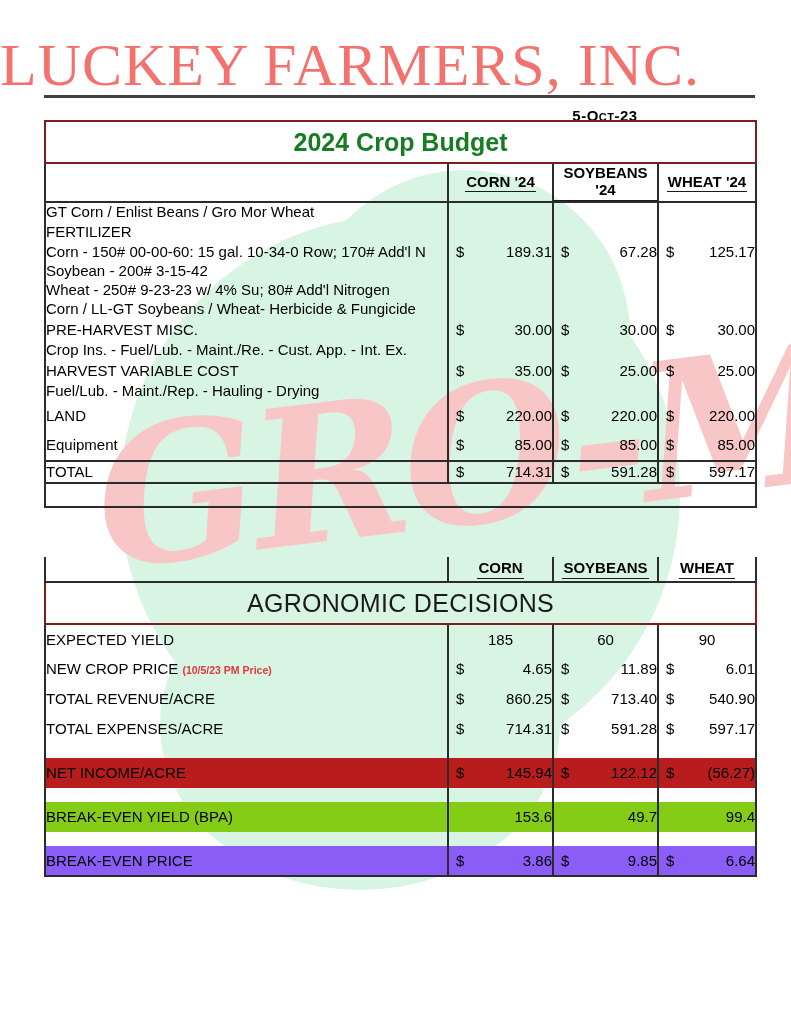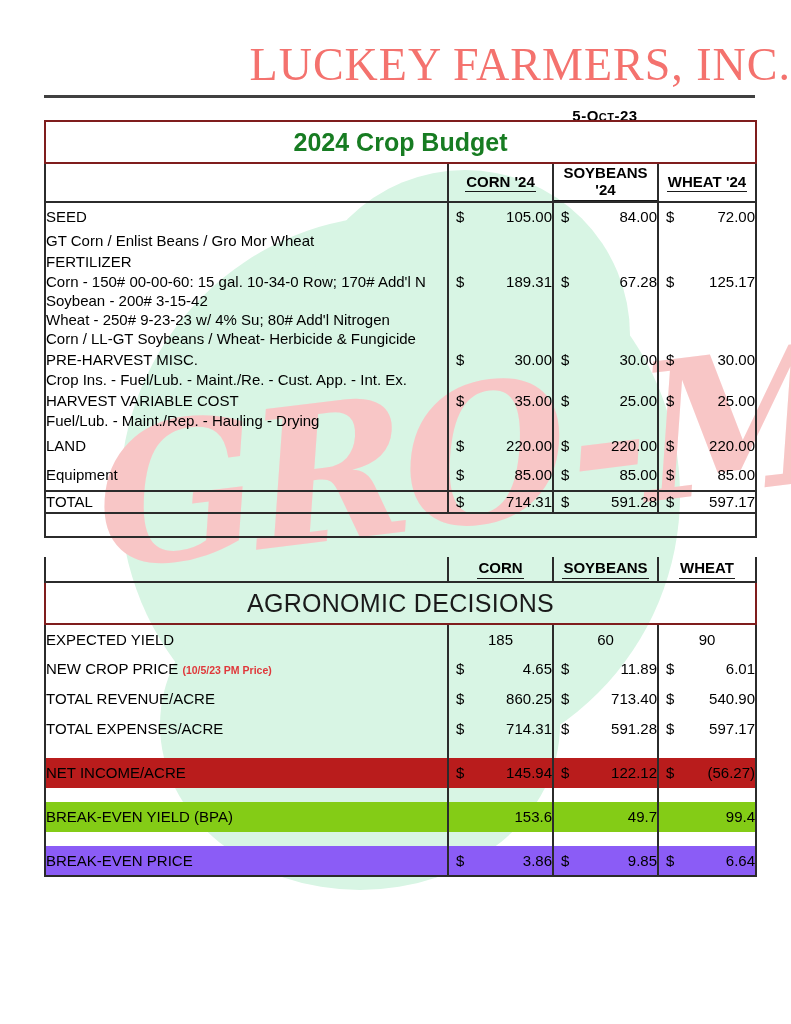--- a/index.html
+++ b/index.html
@@ -55,23 +55,23 @@
     z-index: 1;
     width: 791px;
     height: 1024px;
   }
 
   
   #company-title {
     position: absolute;
     left: 0; top: 36px;
     width: 791px;
-    text-align: right;
+    text-align: left;
     font-family: "Liberation Serif", serif;
-    font-size: 46px;
+    font-size: 60px;
     line-height: 58px;
     font-weight: 400;
     color: #f4726e;
     letter-spacing: 1px;
   }
   #header-rule {
     position: absolute;
     left: 44px; top: 95px;
     width: 711px;
     height: 0;
@@ -238,32 +238,20 @@
           <span>CORN '24</span>
         </td>
         <td class="colhead bd-l bd-b">
           <span>SOYBEANS '24</span>
         </td>
         <td class="colhead bd-l bd-r bd-b">
           <span>WHEAT '24</span>
         </td>
       </tr>
 
-      <tr class="row-h-tall">
-        <td class="item-label bd-l">SEED</td>
-        <td class="money bd-l">
-          <span class="cur">$</span><span>105.00</span>
-        </td>
-        <td class="money bd-l">
-          <span class="cur">$</span><span>84.00</span>
-        </td>
-        <td class="money bd-l bd-r">
-          <span class="cur">$</span><span>72.00</span>
-        </td>
-      </tr>
       <tr class="row-h-sub">
         <td class="item-sub bd-l">GT Corn / Enlist Beans / Gro Mor Wheat</td>
         <td class="bd-l"></td>
         <td class="bd-l"></td>
         <td class="bd-l bd-r"></td>
       </tr>
 
       <tr class="row-h-mid">
         <td class="item-label bd-l">FERTILIZER</td>
         <td class="bd-l"></td>

